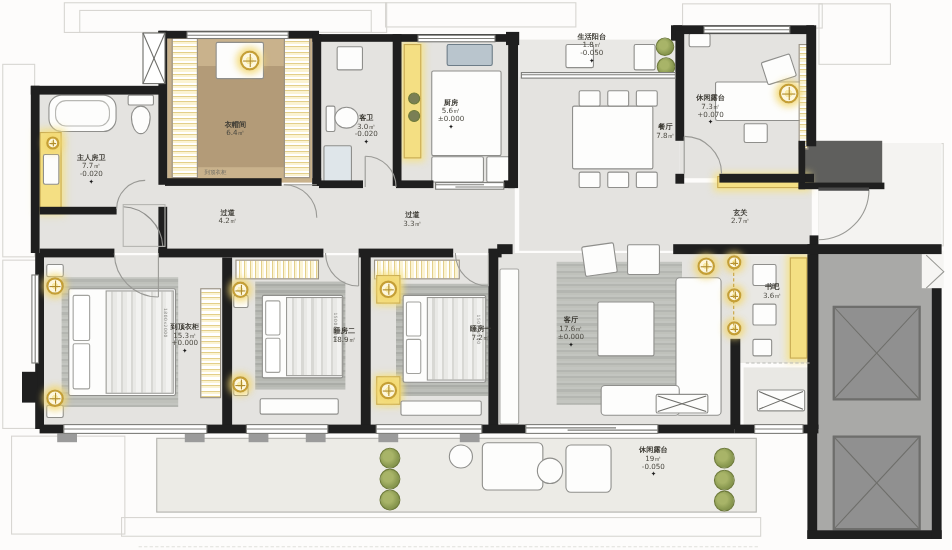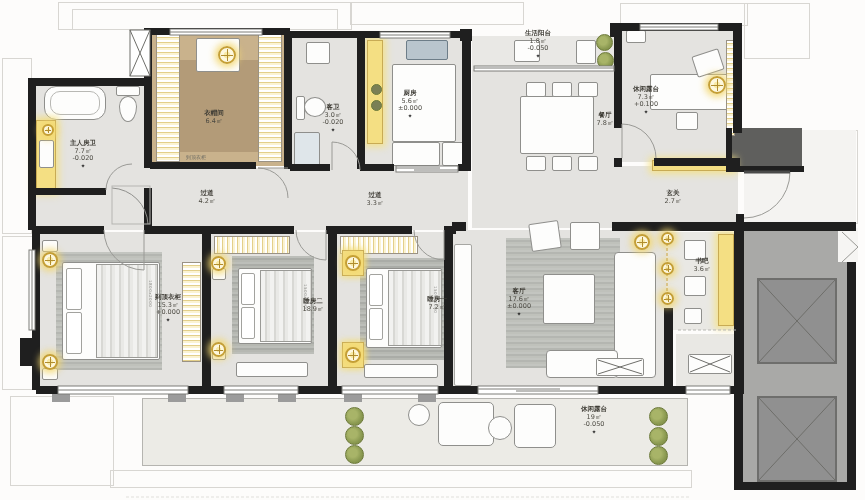--- a/index.html
+++ b/index.html
@@ -381,21 +381,21 @@
     <div>-0.050</div>
     <span class="mark">✦</span>
   </div>
   <div class="lbl" style="left:580px;top:112px;width:50px;">
     <div class="nm">餐厅</div>
     <div>7.8㎡</div>
   </div>
   <div class="lbl" style="left:618px;top:86px;width:56px;">
     <div class="nm">休闲露台</div>
     <div>7.3㎡</div>
-    <div>+0.100</div>
+    <div>+0.070</div>
     <span class="mark">✦</span>
   </div>
   <div class="lbl" style="left:648px;top:190px;width:50px;">
     <div class="nm">玄关</div>
     <div>2.7㎡</div>
   </div>
   <div class="lbl" style="left:182px;top:190px;width:50px;">
     <div class="nm">过道</div>
     <div>4.2㎡</div>
   </div>

